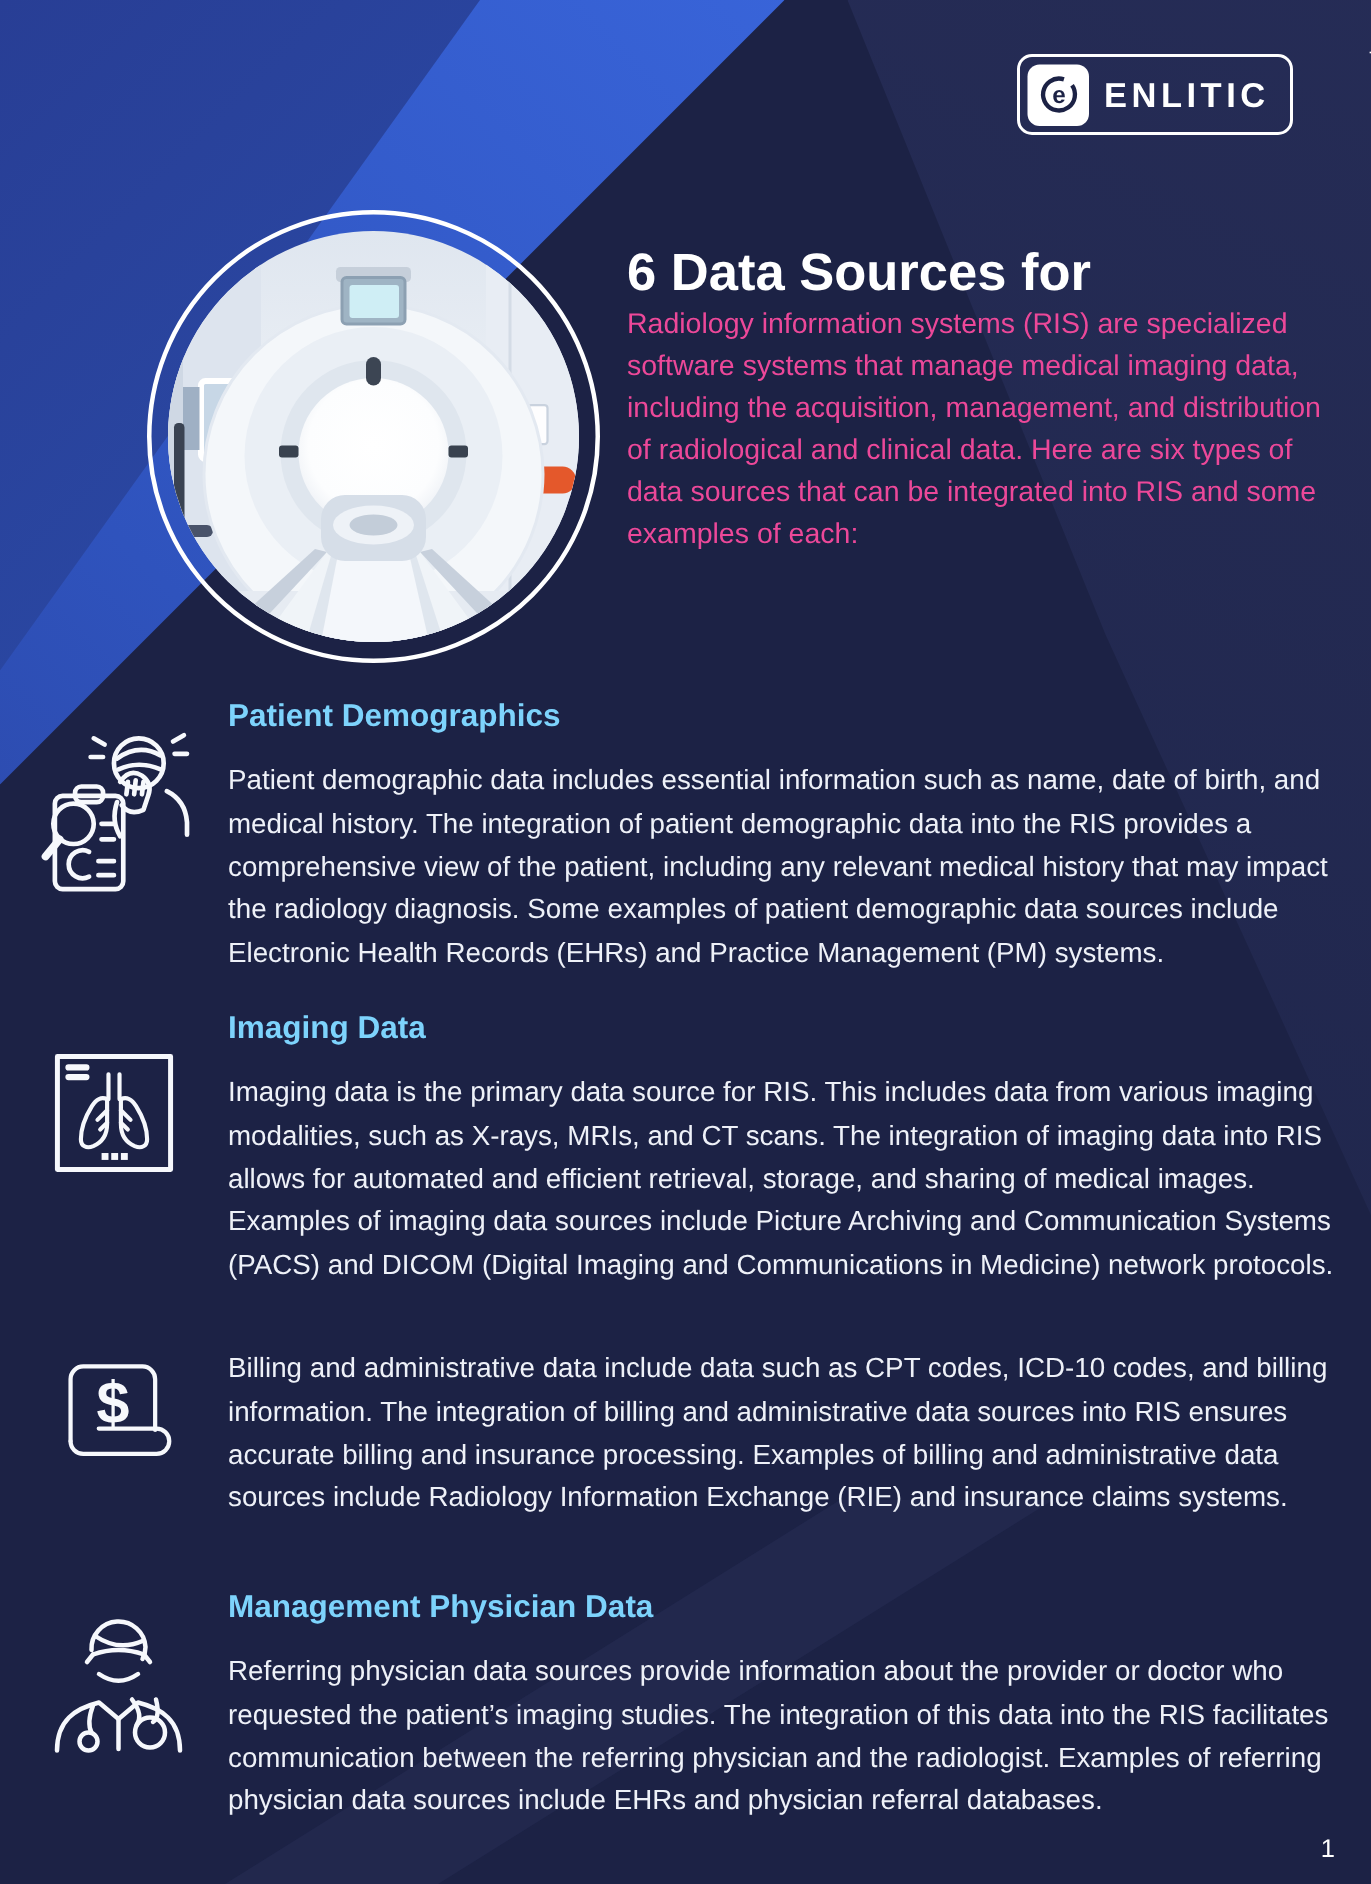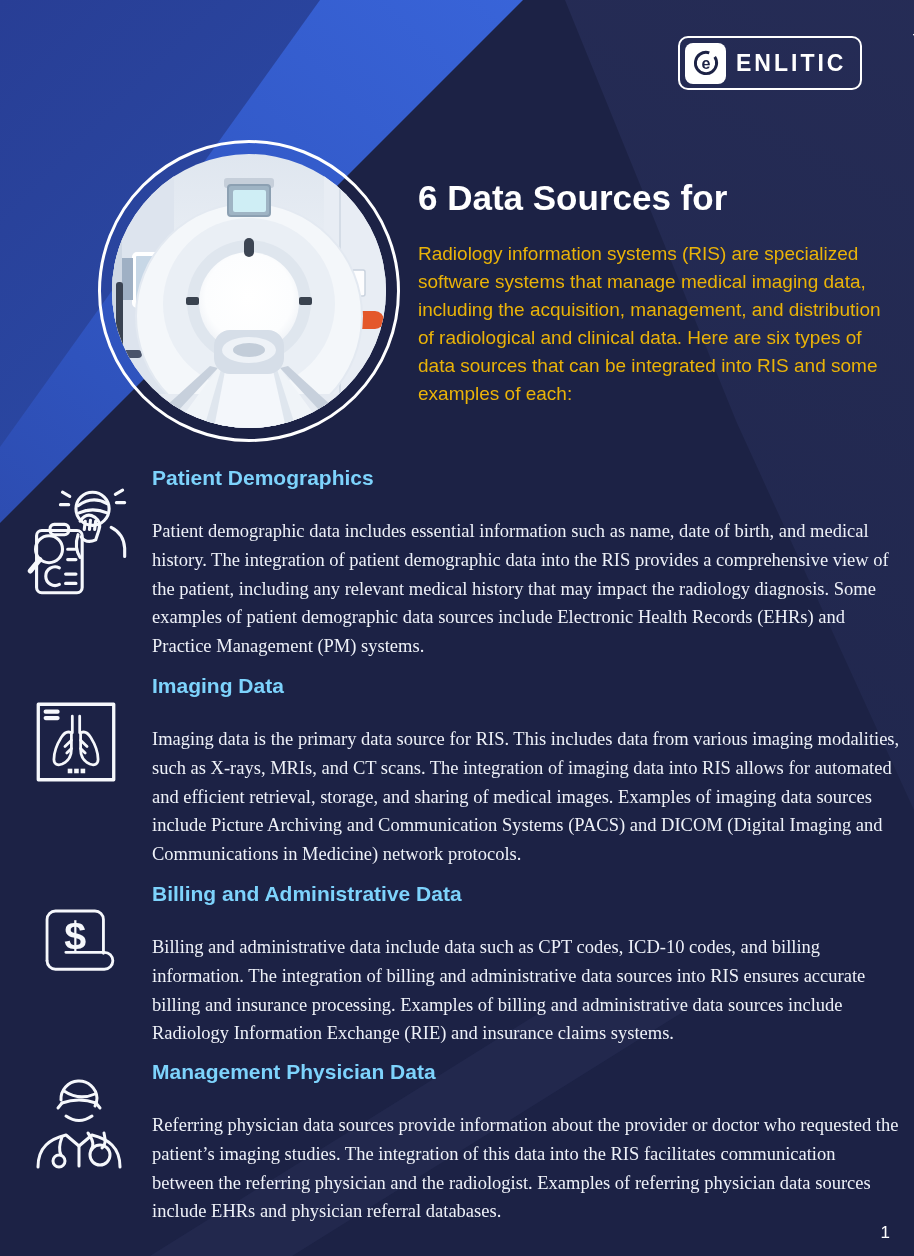--- a/index.html
+++ b/index.html
@@ -46,29 +46,29 @@
     left:913px;top:33px;color:#ffffff;font-size:10px;font-weight:bold;letter-spacing:.5px;text-align:right;
   }
   
   .photo-ring{
     left:98px;top:140px;width:302px;height:302px;border-radius:50%;
     border:3px solid #ffffff;box-sizing:border-box;
   }
   .photo{
     left:112px;top:154px;width:274px;height:274px;border-radius:50%;overflow:hidden;
   }
-  .hero-text{left:418px;top:177px;width:470px;}
+  .hero-text{left:418px;top:161px;width:470px;}
   .title1{color:#ffffff;font-size:35px;font-weight:bold;line-height:1.18;margin:0;}
   .title2{color:#ffffff;font-size:34px;font-weight:400;line-height:1.18;margin:4px 0 0 0;letter-spacing:.3px;}
-  .intro{color:#eab308;font-size:19px;line-height:28px;margin-top:22px;}
+  .intro{color:#ec4899;font-size:19px;line-height:28px;margin-top:1px;}
   
   .section{left:0;width:914px;}
   .section .txt{position:absolute;left:152px;width:748px;}
   .sec-h{color:#7dd3fc;font-size:21px;font-weight:bold;margin:0;}
-  .sec-b{color:#eef1f8;font-size:18.5px;line-height:28.8px;margin-top:27px;font-family:Liberation Serif, serif;}
+  .sec-b{color:#eef1f8;font-size:18.5px;line-height:28.8px;margin-top:16px;}
   .sec-icon{position:absolute;}
   .sec-icon svg{display:block;width:100%;height:100%;}
   .stroke{fill:none;stroke:#f6f8fc;stroke-width:3;stroke-linecap:round;stroke-linejoin:round;}
   
   .page-num{right:24px;bottom:13px;color:#ffffff;font-size:17px;}
 </style>
 </head>
 <body>
 
 <div class="bg-layer band-right"></div>
@@ -194,21 +194,20 @@
   <div class="sec-icon" style="left:32px;top:6px;width:94px;height:108px">
     <svg viewBox="0 0 100 100">
       <g class="stroke">
         <path d="M16,70 V26 a9,9 0 0 1 9,-9 h42 a9,9 0 0 1 9,9 v36"></path>
         <path d="M16,70 a9,9 0 0 0 9,9 h52 a9,9 0 0 0 0,-18 H36"></path>
       </g>
       <text x="46" y="57" text-anchor="middle" font-size="42" font-weight="bold" fill="#f6f8fc" font-family="Liberation Sans, sans-serif">$</text>
     </svg>
   </div>
   <div class="txt">
-    <h2 class="sec-h">Billing and Administrative Data</h2>
     <div class="sec-b">Billing and administrative data include data such as CPT codes, ICD-10 codes, and billing information. The integration of billing and administrative data sources into RIS ensures accurate billing and insurance processing. Examples of billing and administrative data sources include Radiology Information Exchange (RIE) and insurance claims systems.</div>
   </div>
 </div>
 
 <div class="abs section" style="top:1060px">
   <div class="sec-icon" style="left:24px;top:4px;width:110px;height:122px">
     <svg viewBox="0 0 110 110">
       <g class="stroke">
         <path d="M37,30 a18,18 0 0 1 36,-2 c0,3 -1,6 -2,8"></path>
         <path d="M40,21 q15,10 31,3"></path>

